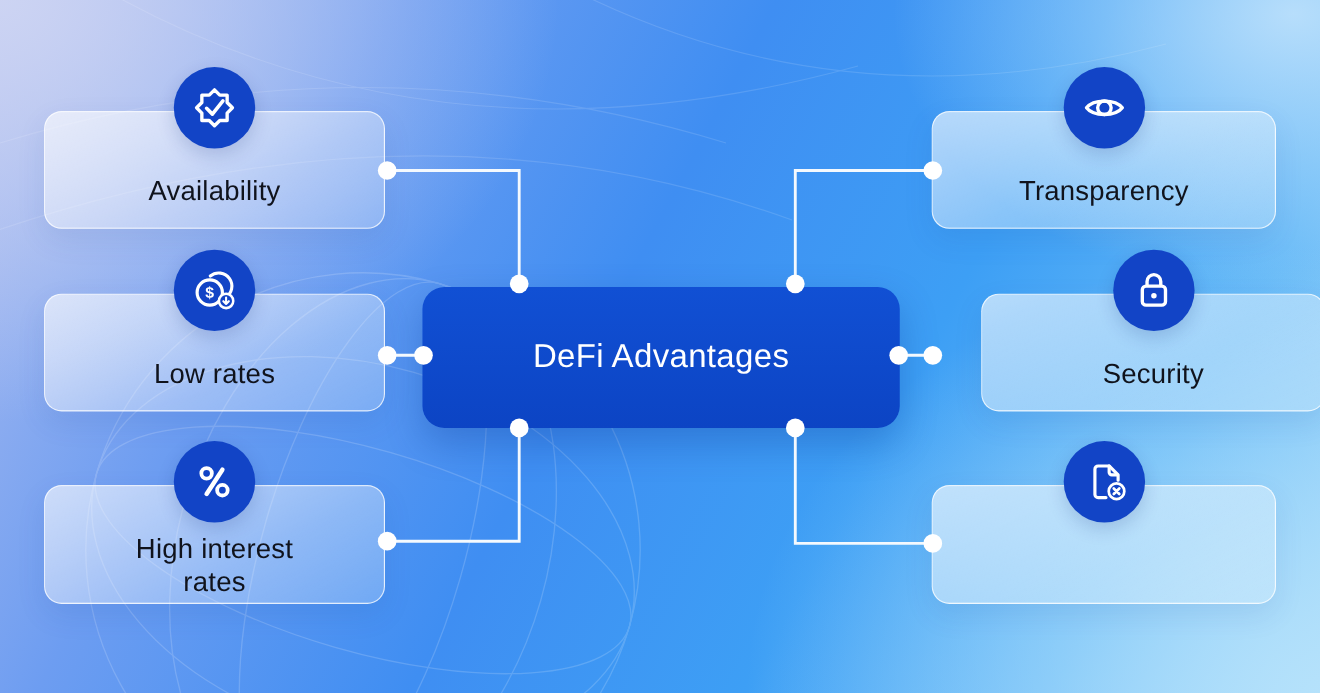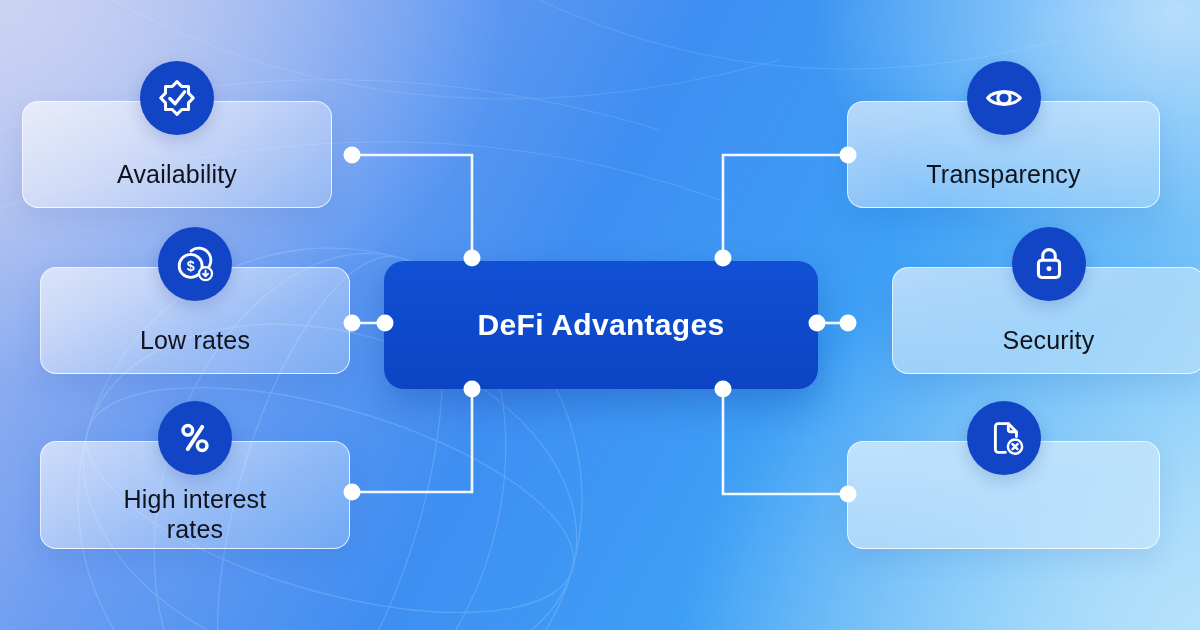--- a/index.html
+++ b/index.html
@@ -53,21 +53,21 @@
     left:384px;top:261px;width:434px;height:128px;
     background:linear-gradient(180deg,#1150d4 0%, #0c44c4 100%);
     border-radius:20px;
     display:flex;align-items:center;justify-content:center;
     box-shadow:0 14px 34px rgba(8,45,140,0.28);
     z-index:4;
   }
   .center-title{
     color:#ffffff;
     font-size:30px;
-    font-weight:700;
+    font-weight:400;
     letter-spacing:0.3px;
   }
 </style>
 </head>
 <body>
 
 <div id="stage">
 
   <svg class="deco" viewBox="0 0 1200 630">
     <g transform="translate(330,500) rotate(16)" stroke="#ffffff" stroke-width="1.2" opacity="0.16" fill="none">
@@ -103,21 +103,21 @@
         <circle cx="472" cy="389" r="8.5"></circle>
       <circle cx="848" cy="155" r="8.5"></circle>
         <circle cx="723" cy="258" r="8.5"></circle>
       <circle cx="848" cy="323" r="8.5"></circle>
         <circle cx="817" cy="323" r="8.5"></circle>
       <circle cx="848" cy="494" r="8.5"></circle>
         <circle cx="723" cy="389" r="8.5"></circle>
     </g>
   </svg>
 
-  <div class="card" style="left:22px;top:101px;width:310px;height:107px">
+  <div class="card" style="left:40px;top:101px;width:310px;height:107px">
     <div class="icon-badge">
       <svg viewBox="0 0 48 48" width="46" height="46" fill="none" stroke="#ffffff">
         <polygon points="41,24 36,29 36,36 29,36 24,41 19,36 12,36 12,29 7,24 12,19 12,12 19,12 24,7 29,12 36,12 36,19" stroke-width="3.2" stroke-linejoin="round"></polygon>
         <path d="M16.5 24.5 L22 30 L32 17.5" stroke-width="3.4" stroke-linecap="round" stroke-linejoin="round"></path>
       </svg>
     </div>
     <div class="card-label">Availability</div>
   </div>
 
   <div class="card" style="left:40px;top:267px;width:310px;height:107px">

